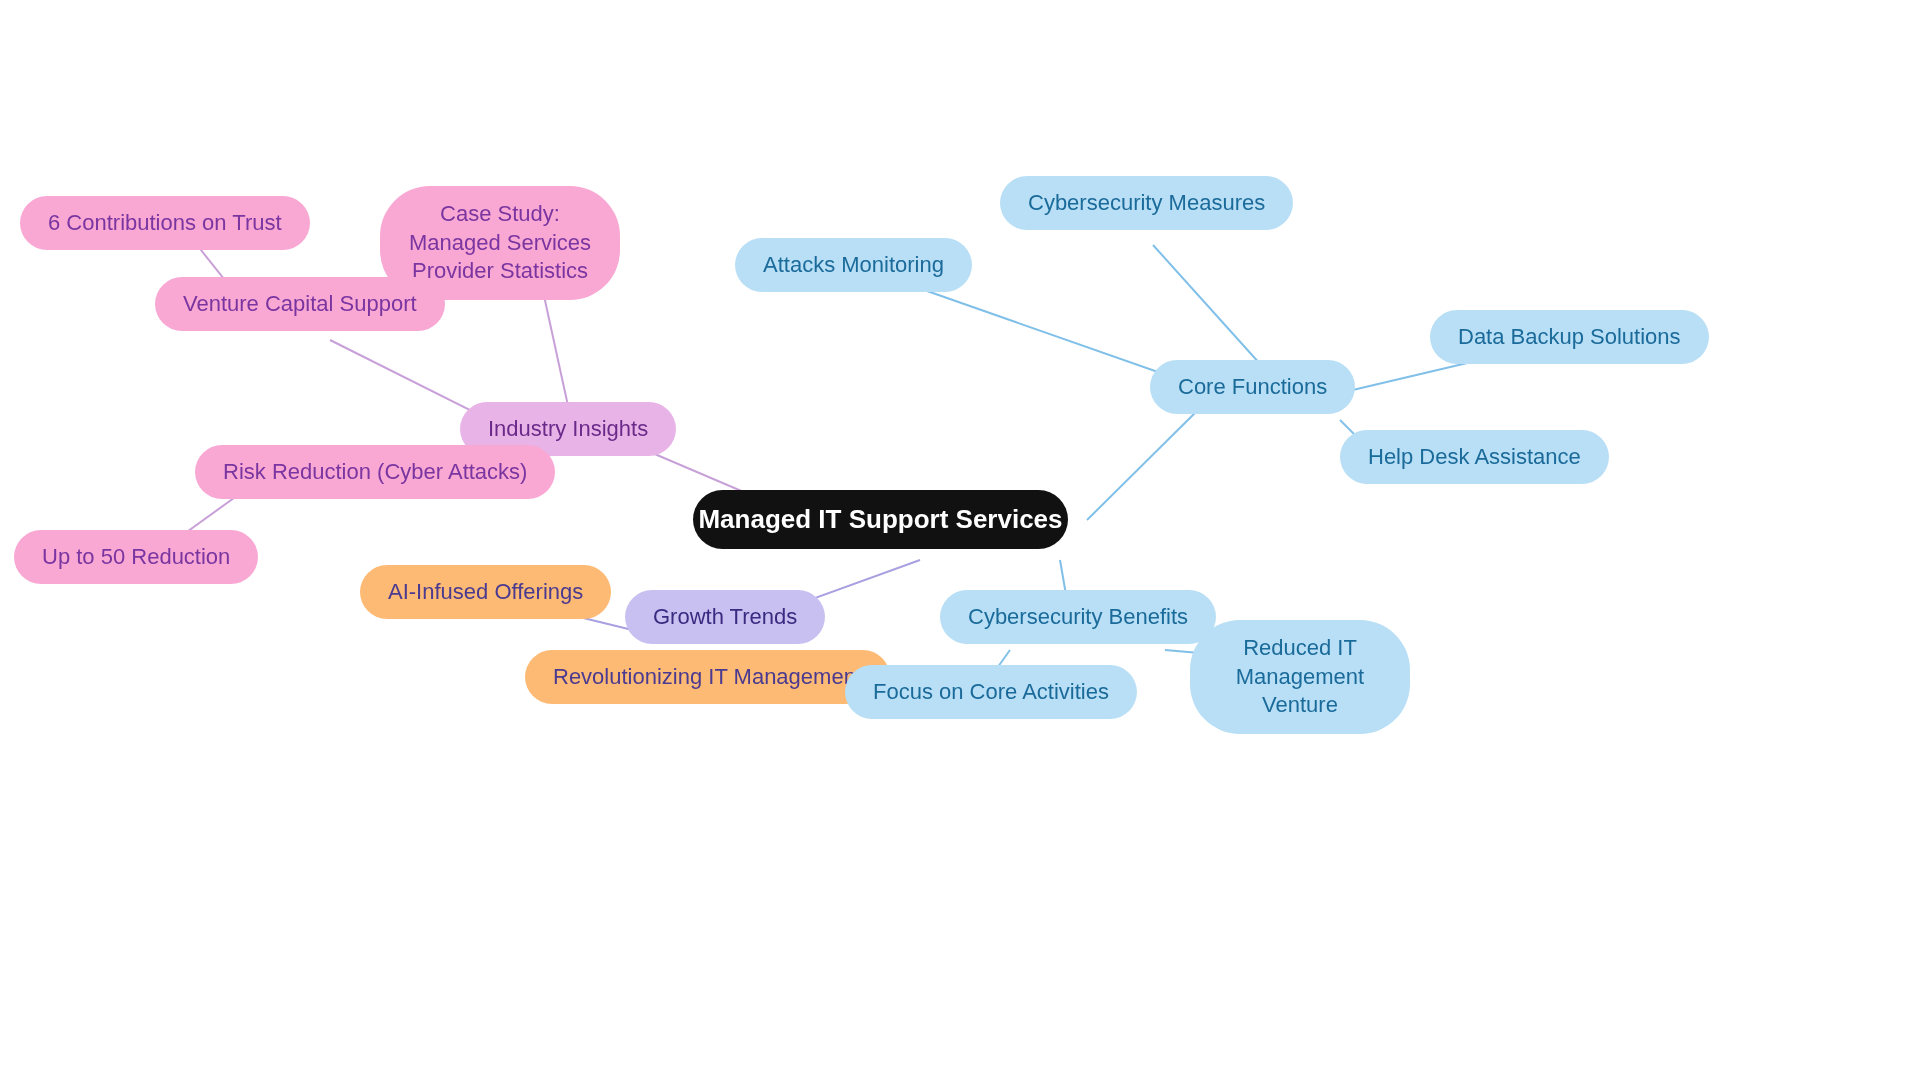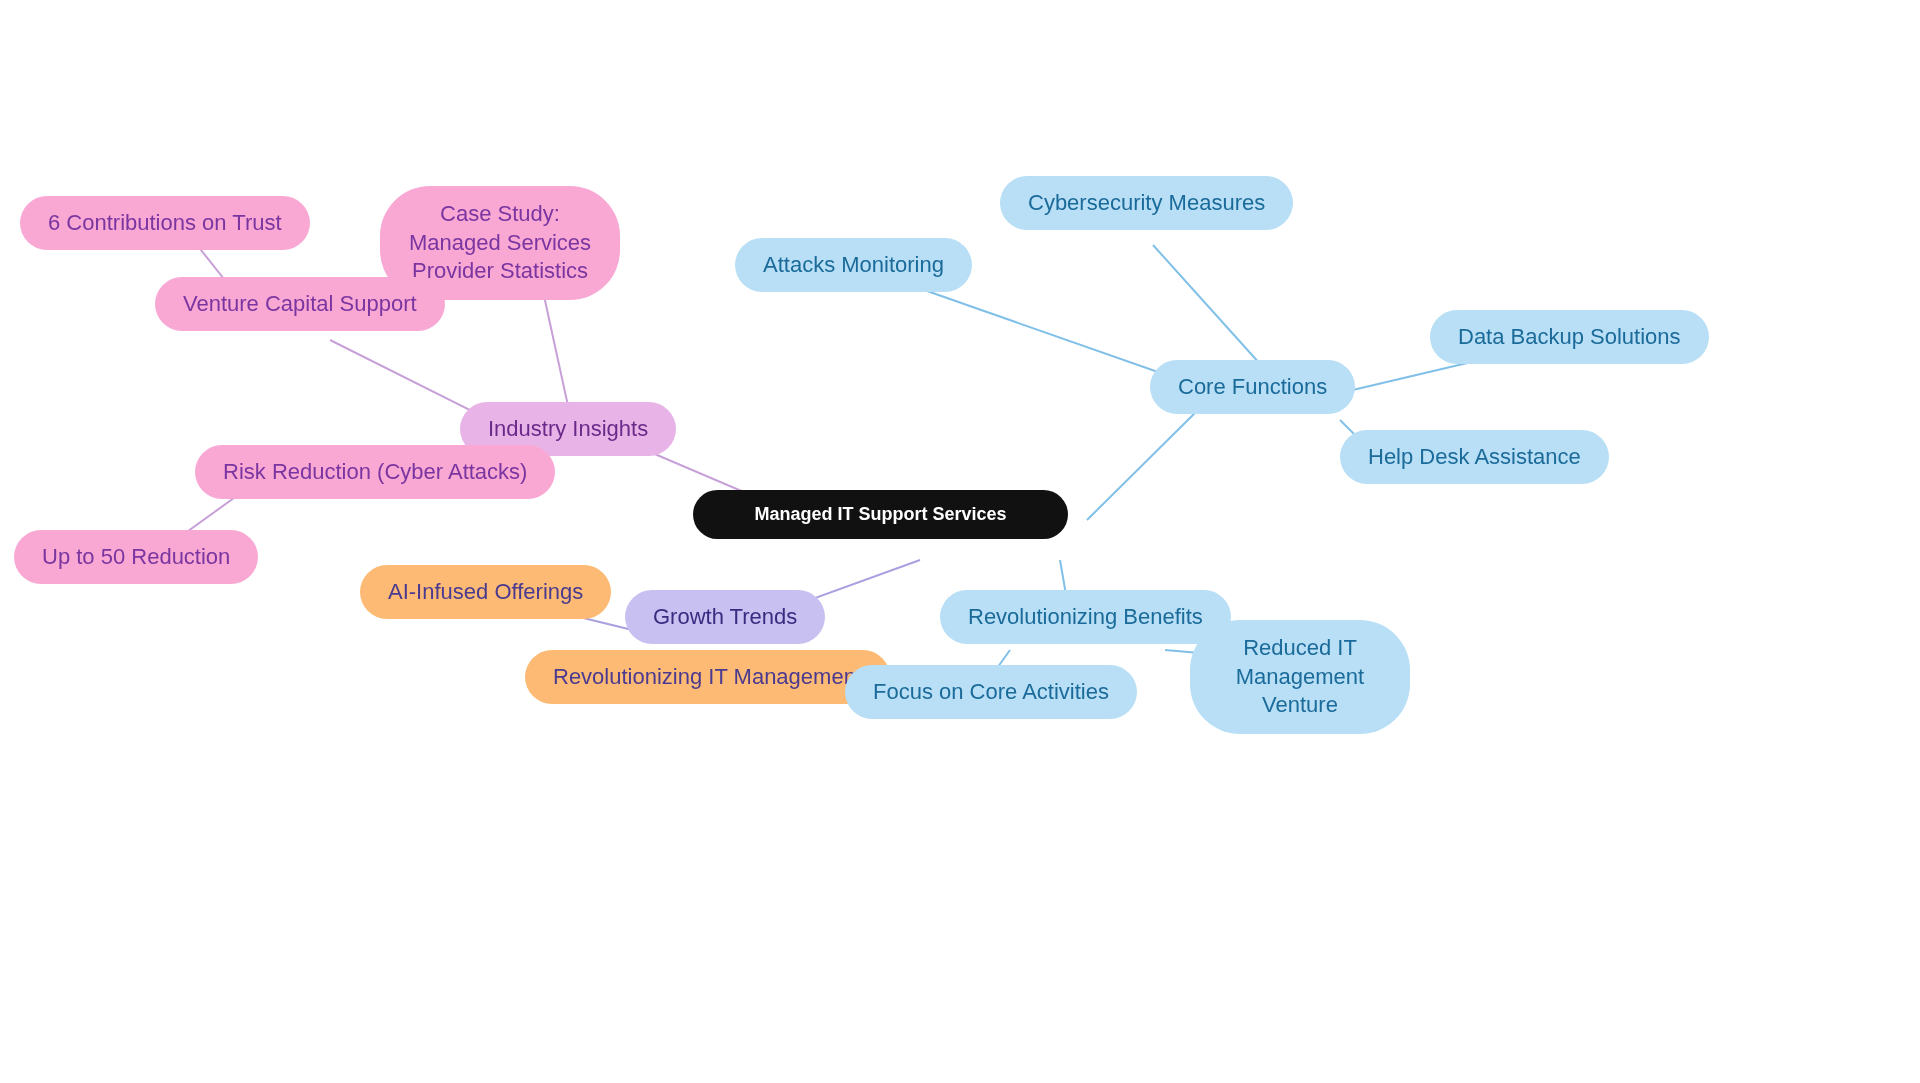--- a/index.html
+++ b/index.html
@@ -27,21 +27,21 @@
       text-align: center;
       font-size: 22px;
       font-weight: 500;
       padding: 14px 28px;
       cursor: pointer;
       white-space: nowrap;
     }
     .node.center {
       background: #111111;
       color: #ffffff;
-      font-size: 18px;
+      font-size: 26px;
       font-weight: 600;
       border-radius: 50px;
       white-space: nowrap;
     }
     .node.pink {
       background: #e8b4e8;
       color: #6b2a8a;
       border: none;
     }
     .node.pink-light {
@@ -160,21 +160,21 @@
 
 <div class="node lavender-light" style="left:360px; top:565px;">
   <span>AI-Infused Offerings</span>
 </div>
 
 <div class="node lavender-light" style="left:525px; top:650px;">
   <span>Revolutionizing IT Management</span>
 </div>
 
 <div class="node blue-light" style="left:940px; top:590px;">
-  <span>Revolutionizing Benefits</span>
+  <span>Cybersecurity Benefits</span>
 </div>
 
 <div class="node blue-light" style="left:845px; top:665px;">
   <span>Focus on Core Activities</span>
 </div>
 
 <div class="node blue-light wrap" style="left:1190px; top:620px; max-width:220px; text-align:center;">
   <span>Reduced IT Management Venture</span>
 </div>
 

